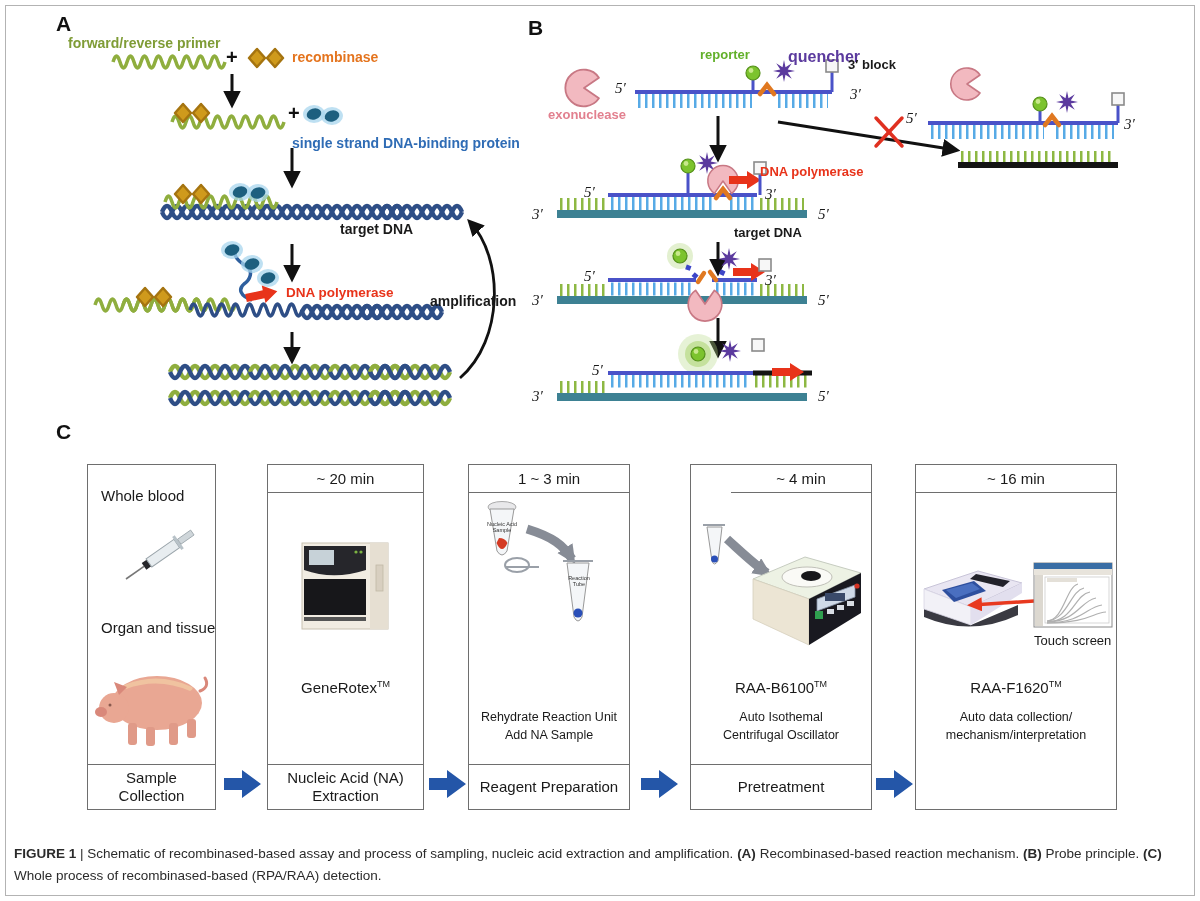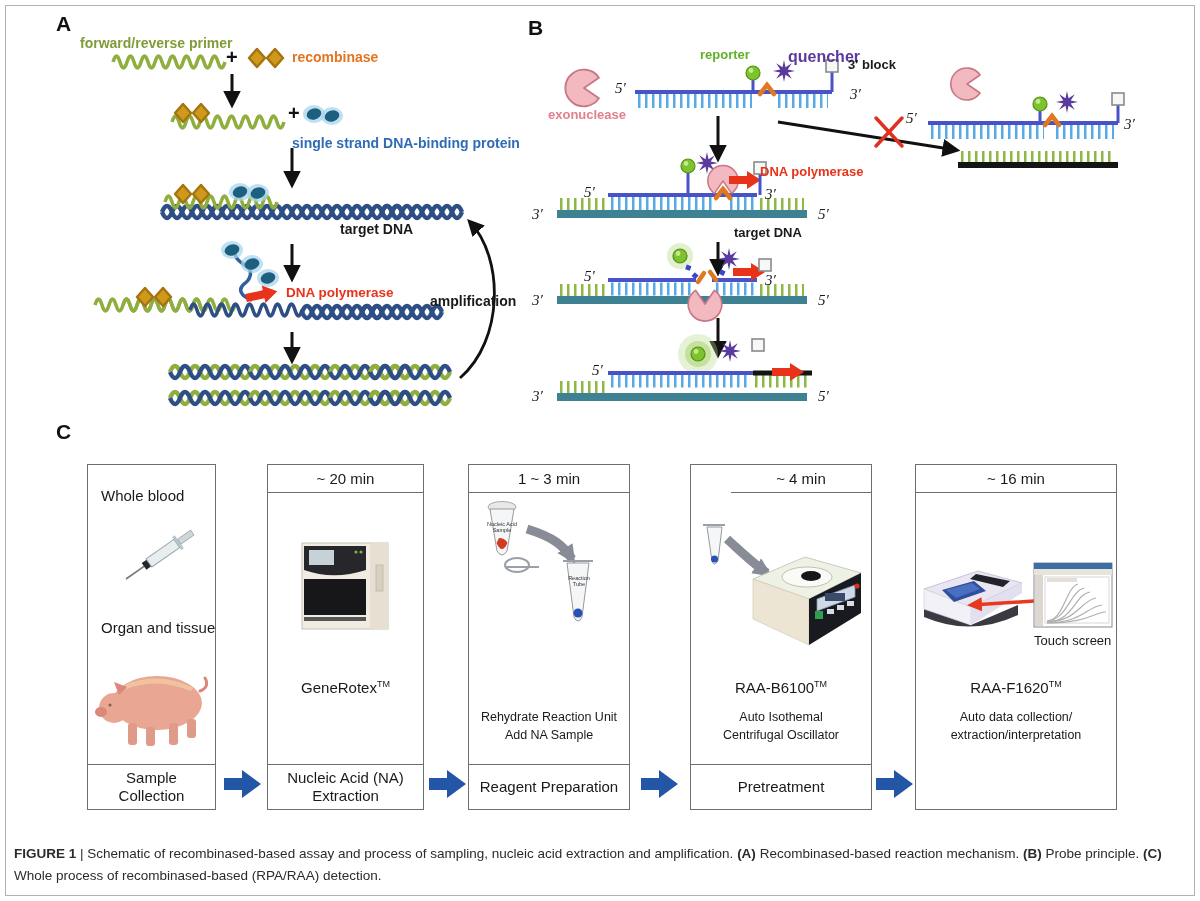--- a/index.html
+++ b/index.html
@@ -135,21 +135,21 @@
       <use href="#hxB" x="210" y="388" stroke="#2e4e86" stroke-width="4.5"></use>
       <use href="#hxA" x="290" y="388" stroke="#8fae3e" stroke-width="4.5"></use>
       <use href="#hxB" x="290" y="388" stroke="#2e4e86" stroke-width="4.5"></use>
       <use href="#hxA" x="330" y="388" stroke="#8fae3e" stroke-width="4.5"></use>
       <use href="#hxB" x="330" y="388" stroke="#2e4e86" stroke-width="4.5"></use>
     </g>
     <path d="M420 368 C464 330 464 248 430 212" stroke="#111" stroke-width="2.8" fill="none" marker-end="url(#mArr)"></path>
   </svg>
 
   <div class="lbl panel-label" style="left:16px;top:2px;">A</div>
-  <div class="lbl green" style="left:40px;top:26px;">forward/reverse primer</div>
+  <div class="lbl green" style="left:28px;top:26px;">forward/reverse primer</div>
   <div class="lbl plus" style="left:186px;top:36px;">+</div>
   <div class="lbl orange" style="left:252px;top:40px;">recombinase</div>
   <div class="lbl plus" style="left:248px;top:92px;">+</div>
   <div class="lbl blue" style="left:252px;top:126px;">single strand DNA-binding protein</div>
   <div class="lbl black-b" style="left:300px;top:212px;font-size:14px;">target DNA</div>
   <div class="lbl red" style="left:246px;top:276px;">DNA polymerase</div>
   <div class="lbl black-b" style="left:390px;top:284px;font-size:14px;">amplification</div>
 </div>
 
 <div class="panel" style="left:520px;top:10px;width:665px;height:408px;">
@@ -412,21 +412,21 @@
     <defs>
       <marker id="mRed" markerUnits="userSpaceOnUse" markerWidth="16" markerHeight="16" refX="10" refY="7" orient="auto">
         <path d="M0 0 L15 7 L0 14 z" fill="#e8391f"></path>
       </marker>
     </defs>
   </svg>
   <div class="screen-lbl" style="left:118px;top:168px;">Touch screen</div>
   <div class="cprod" style="top:214px;"><span>RAA-F1620</span><sup>TM</sup></div>
   <div class="cdesc" style="top:244px;">
     <div>Auto data collection/</div>
-    <div>extraction/interpretation</div>
+    <div>mechanism/interpretation</div>
   </div>
 </div>
 
 <svg class="flow-arrow" style="left:224px;" width="38" height="28" viewBox="0 0 38 28">
       <path d="M0 8 H18 V0 L37 14 L18 28 V20 H0 Z" fill="#2456a8"></path>
     </svg>
 <svg class="flow-arrow" style="left:429px;" width="38" height="28" viewBox="0 0 38 28">
       <path d="M0 8 H18 V0 L37 14 L18 28 V20 H0 Z" fill="#2456a8"></path>
     </svg>
 <svg class="flow-arrow" style="left:641px;" width="38" height="28" viewBox="0 0 38 28">

